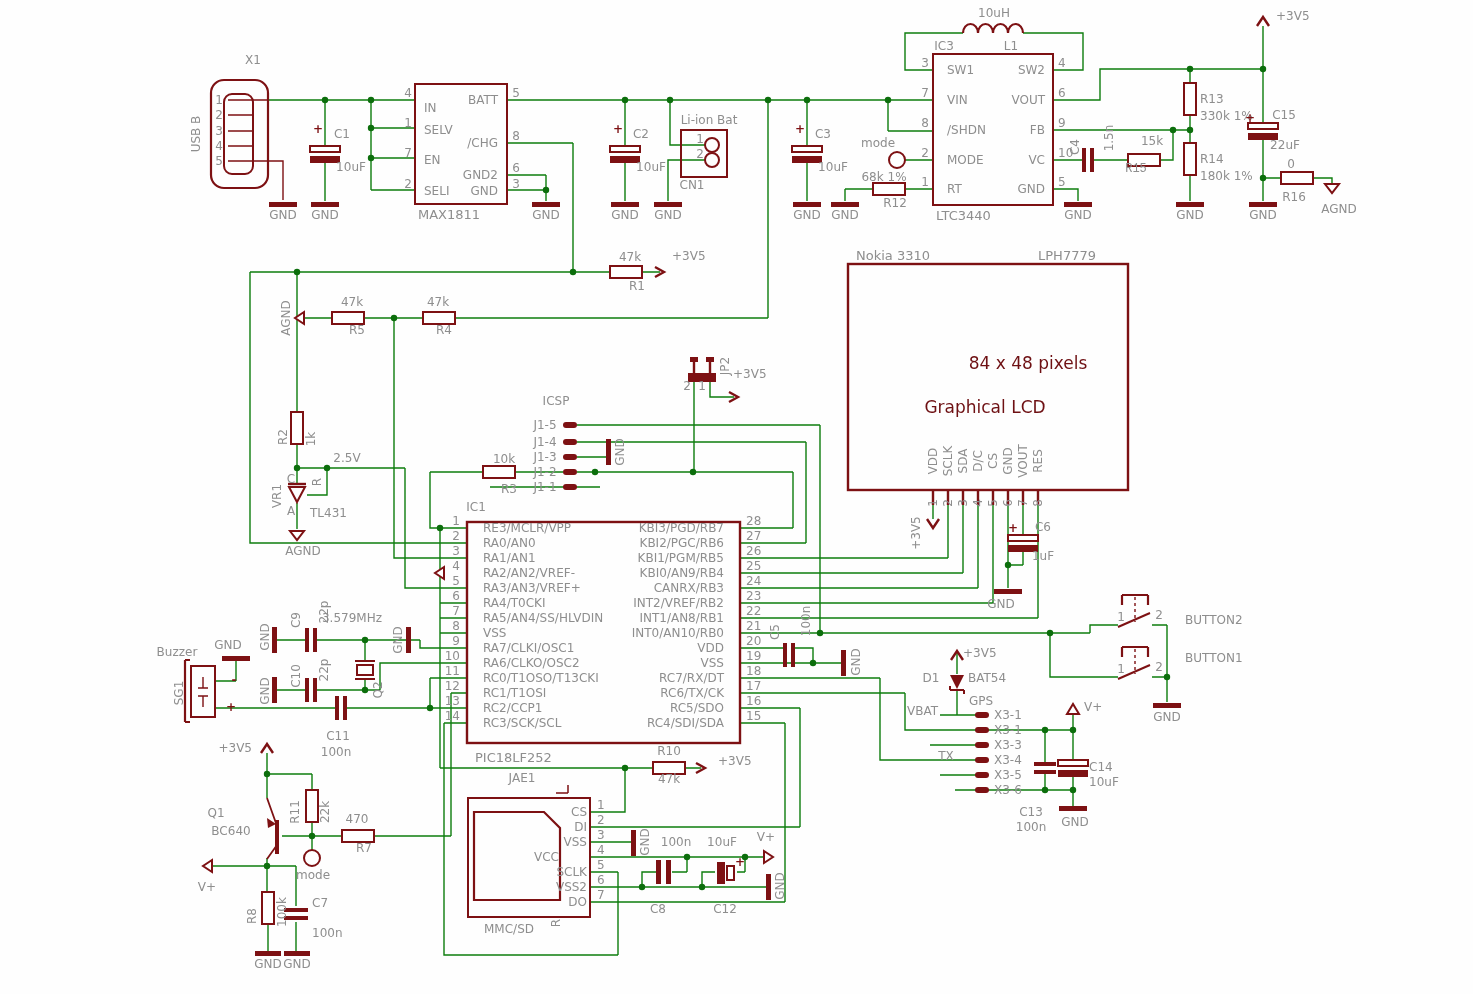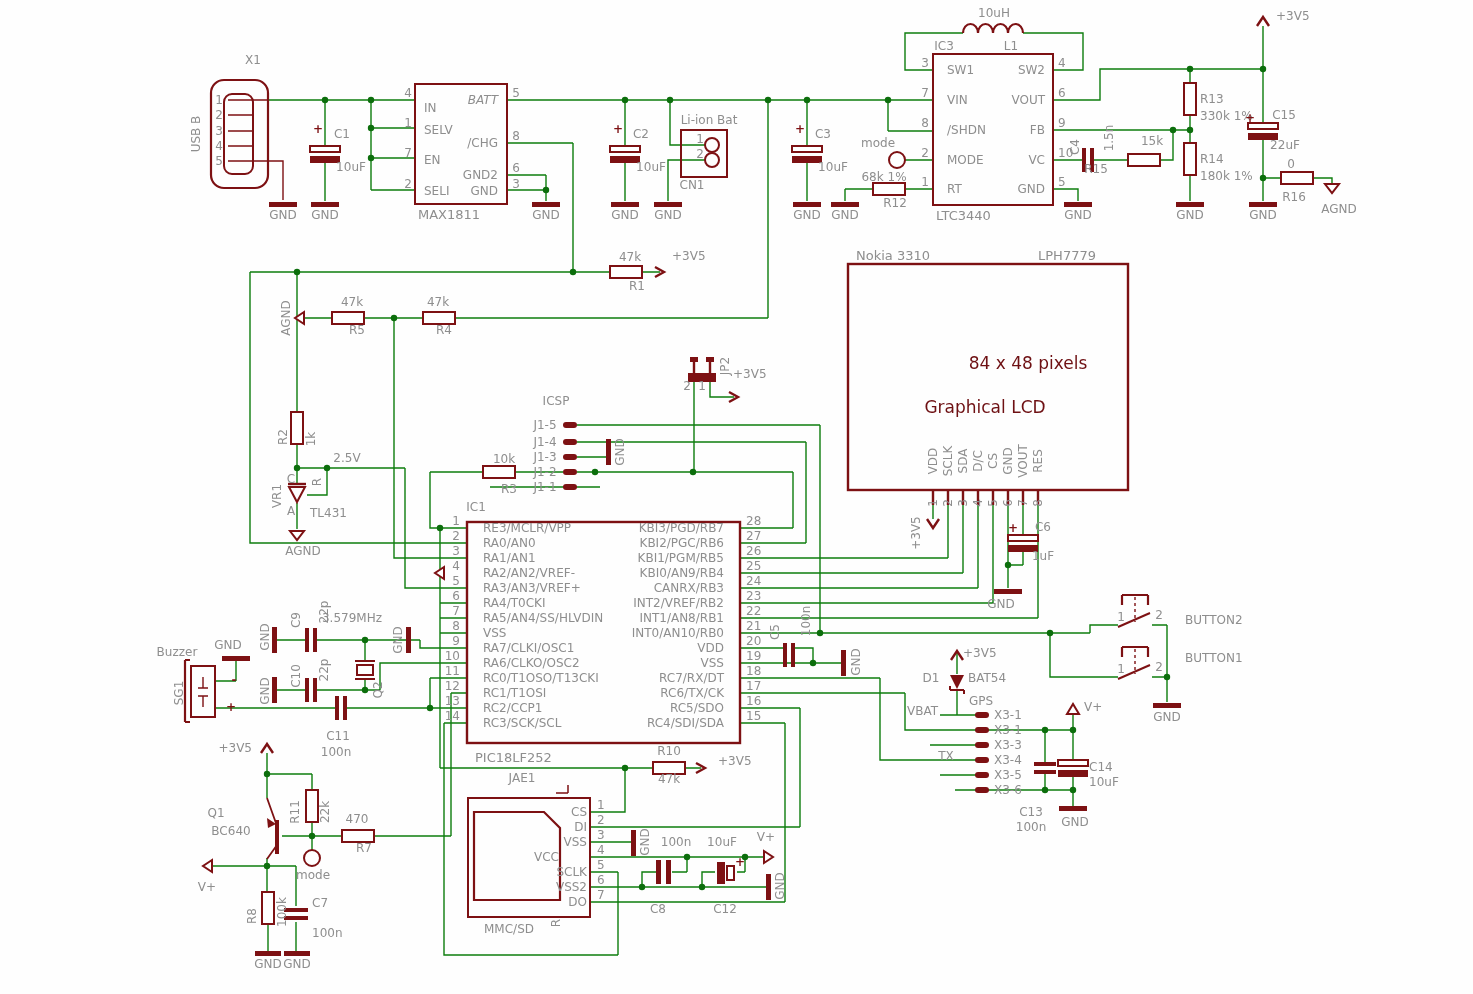--- a/index.html
+++ b/index.html
@@ -320,21 +320,21 @@
     <div class="lab dk" style="left: 618px; top: 129px;">+</div>
     <div class="lab" style="left: 823px; top: 134px;">C3</div>
     <div class="lab" style="left: 833px; top: 167px;">10uF</div>
     <div class="lab dk" style="left: 800px; top: 129px;">+</div>
     <div class="lab" style="left: 878px; top: 143px;">mode</div>
     <div class="lab" style="left: 884px; top: 177px;">68k 1%</div>
     <div class="lab" style="left: 895px; top: 203px;">R12</div>
     <div class="lab rot" style="left: 1075px; top: 147px;">C4</div>
     <div class="lab rot" style="left: 1109px; top: 138px;">1.5n</div>
     <div class="lab" style="left: 1152px; top: 141px;">15k</div>
-    <div class="lab" style="left: 1096px; top: 169px;">R15</div>
+    <div class="lab" style="left: 1136px; top: 169px; font-family: Liberation Mono, monospace;">R15</div>
     <div class="lab l" style="left: 1200px; top: 99px;">R13</div>
     <div class="lab l" style="left: 1200px; top: 116px;">330k 1%</div>
     <div class="lab l" style="left: 1200px; top: 159px;">R14</div>
     <div class="lab l" style="left: 1200px; top: 176px;">180k 1%</div>
     <div class="lab dk" style="left: 1250px; top: 118px;">+</div>
     <div class="lab" style="left: 1284px; top: 115px;">C15</div>
     <div class="lab" style="left: 1285px; top: 145px;">22uF</div>
     <div class="lab" style="left: 1291px; top: 164px;">0</div>
     <div class="lab" style="left: 1294px; top: 197px;">R16</div>
     <div class="lab l" style="left: 1276px; top: 16px;">+3V5</div>
@@ -459,21 +459,21 @@
     <div class="lab" style="left: 219px; top: 161px;">5</div>
     <div class="lab" style="left: 408px; top: 93px;">4</div>
     <div class="lab l" style="left: 424px; top: 100px; margin-top: 8px;">IN</div>
     <div class="lab" style="left: 408px; top: 123px;">1</div>
     <div class="lab l" style="left: 424px; top: 130px;">SELV</div>
     <div class="lab" style="left: 408px; top: 153px;">7</div>
     <div class="lab l" style="left: 424px; top: 160px;">EN</div>
     <div class="lab" style="left: 408px; top: 184px;">2</div>
     <div class="lab l" style="left: 424px; top: 191px;">SELI</div>
     <div class="lab" style="left: 516px; top: 93px;">5</div>
-    <div class="lab r" style="left: 498px; top: 100px; font-style: italic;">BATT</div>
+    <div class="lab r" style="left: 498px; top: 100px;">BATT</div>
     <div class="lab" style="left: 516px; top: 136px;">8</div>
     <div class="lab r" style="left: 498px; top: 143px;">/CHG</div>
     <div class="lab" style="left: 516px; top: 168px;">6</div>
     <div class="lab r" style="left: 498px; top: 175px;">GND2</div>
     <div class="lab" style="left: 516px; top: 184px;">3</div>
     <div class="lab r" style="left: 498px; top: 191px;">GND</div>
     <div class="lab" style="left: 925px; top: 63px;">3</div>
     <div class="lab l" style="left: 947px; top: 70px;">SW1</div>
     <div class="lab l" style="left: 1058px; top: 63px;">4</div>
     <div class="lab r" style="left: 1045px; top: 70px;">SW2</div>

